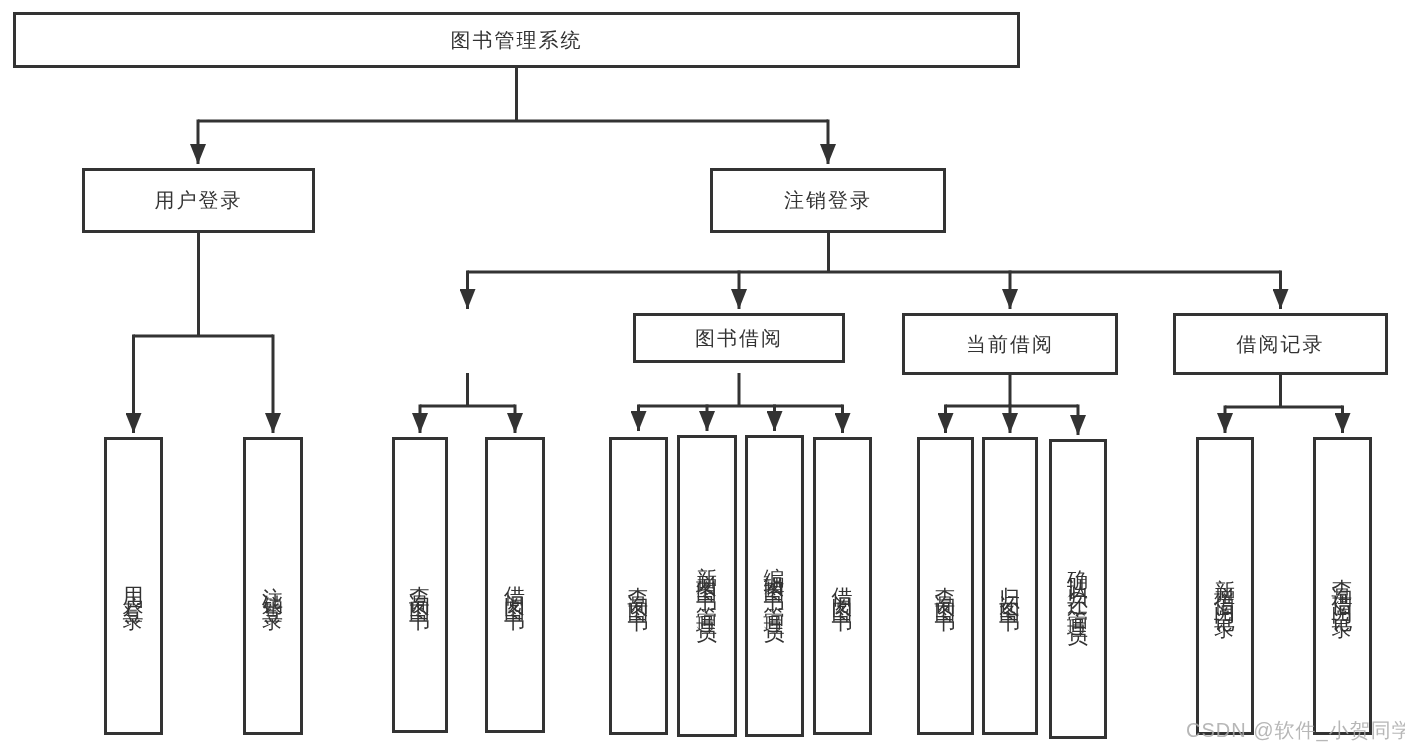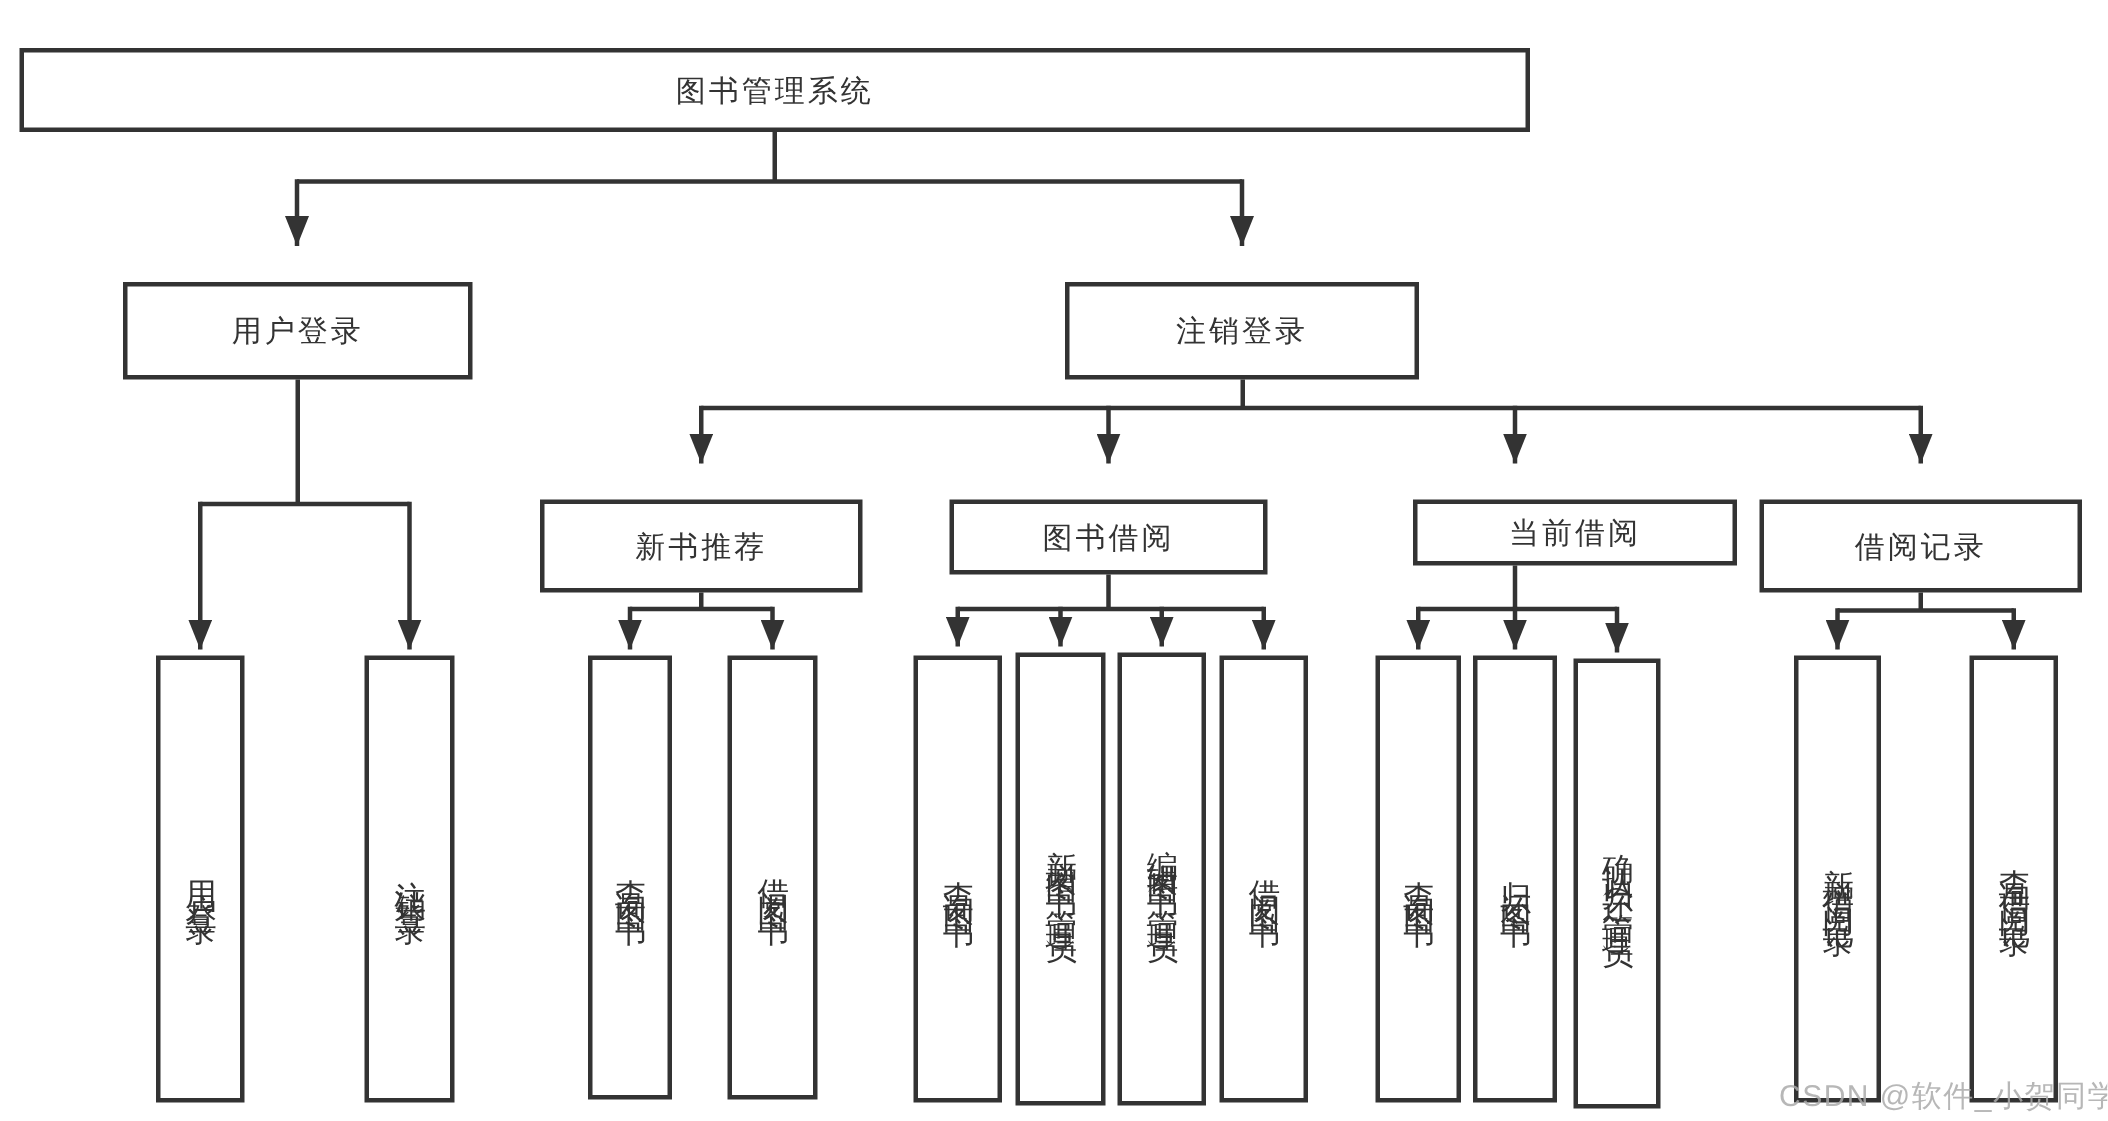--- a/index.html
+++ b/index.html
@@ -18,21 +18,20 @@
     background:#ffffff;
     color:#333333;
     display:flex;
     align-items:center;
     justify-content:center;
   }
   .h-node{
     font-size:20px;
     letter-spacing:2px;
     white-space:nowrap;
-    margin-top:20px;
   }
   .v-node{
     writing-mode:vertical-rl;
     text-orientation:mixed;
     font-size:21px;
     letter-spacing:8px;
     line-height:1;
   }
   .watermark{
     position:absolute;
@@ -97,23 +96,22 @@
       <path d="M1225 405.5 V433" marker-end="url(#ah)"></path>
       <path d="M1342.5 405.5 V433" marker-end="url(#ah)"></path>
     </g>
   </svg>
 
   <div class="node h-node" style="left:13px;top:12px;width:1007px;height:56px">图书管理系统</div>
 
   <div class="node h-node" style="left:82px;top:168px;width:233px;height:65px">用户登录</div>
   <div class="node h-node" style="left:710px;top:168px;width:236px;height:65px">注销登录</div>
 
-  <div class="node h-node" style="left:360px;top:313px;width:215px;height:62px">新书推荐</div>
   <div class="node h-node" style="left:633px;top:313px;width:212px;height:50px">图书借阅</div>
-  <div class="node h-node" style="left:942px;top:313px;width:216px;height:44px">当前借阅</div>
+  <div class="node h-node" style="left:902px;top:313px;width:216px;height:62px">当前借阅</div>
   <div class="node h-node" style="left:1173px;top:313px;width:215px;height:62px">借阅记录</div>
 
   <div class="node v-node" style="left:104px;top:437px;width:59px;height:298px">用户登录</div>
   <div class="node v-node" style="left:243px;top:437px;width:60px;height:298px">注销登录</div>
 
   <div class="node v-node" style="left:392px;top:437px;width:56px;height:296px">查询图书</div>
   <div class="node v-node" style="left:485px;top:437px;width:60px;height:296px">借阅图书</div>
 
   <div class="node v-node" style="left:609px;top:437px;width:59px;height:298px">查询图书</div>
   <div class="node v-node" style="left:677px;top:435px;width:60px;height:302px">新增图书（管理员）</div>

